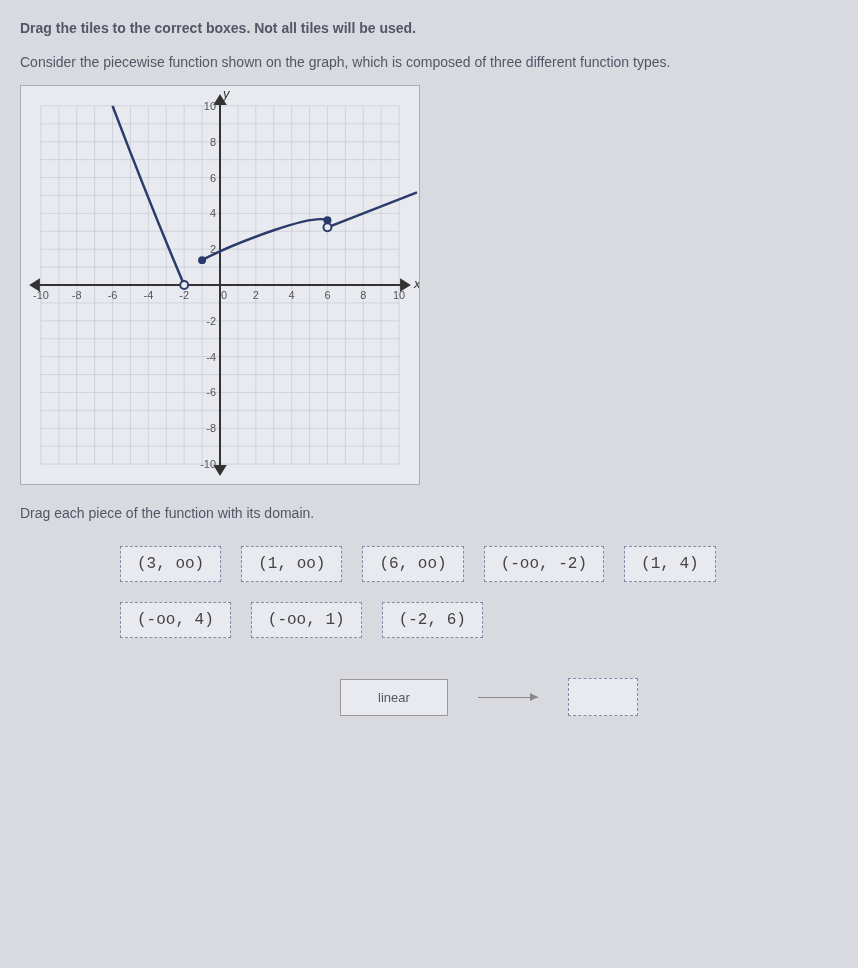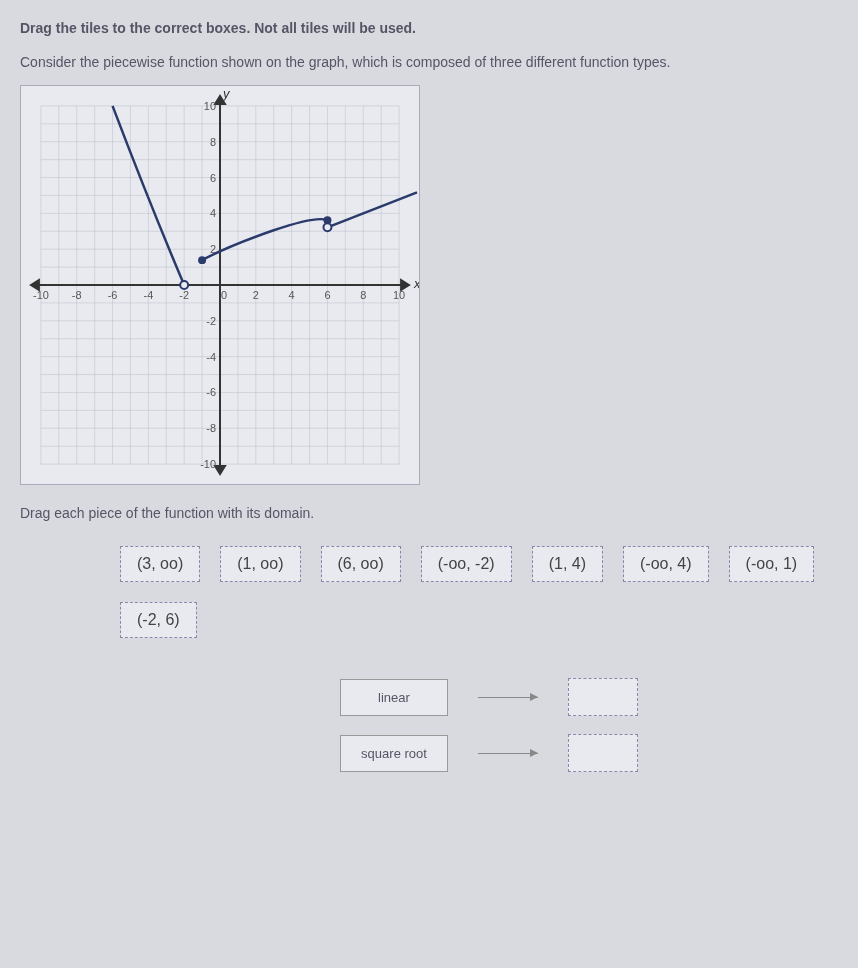--- a/index.html
+++ b/index.html
@@ -48,21 +48,21 @@
       margin-bottom: 40px;
       max-width: 700px;
     }
     .tile {
       background: #e8eaef;
       border: 1px dashed #8888aa;
       padding: 8px 16px;
       font-size: 16px;
       color: #444;
       cursor: grab;
-      font-family: Liberation Sans, sans-serif;
+      font-family: Liberation Mono, monospace;
     }
     .match-section {
       margin-left: 320px;
     }
     .match-row {
       display: flex;
       align-items: center;
       margin-bottom: 18px;
       gap: 30px;
     }
@@ -215,18 +215,13 @@
   <div class="tile">(-oo, 1)</div>
   <div class="tile">(-2, 6)</div>
 </div>
 
 <div class="match-section">
   <div class="match-row">
     <div class="match-label">linear</div>
     <div class="arrow"></div>
     <div class="drop-zone"></div>
   </div>
-  <div class="match-row">
-    <div class="match-label">square root</div>
-    <div class="arrow"></div>
-    <div class="drop-zone"></div>
-  </div>
 </div>
 
 </body></html>

